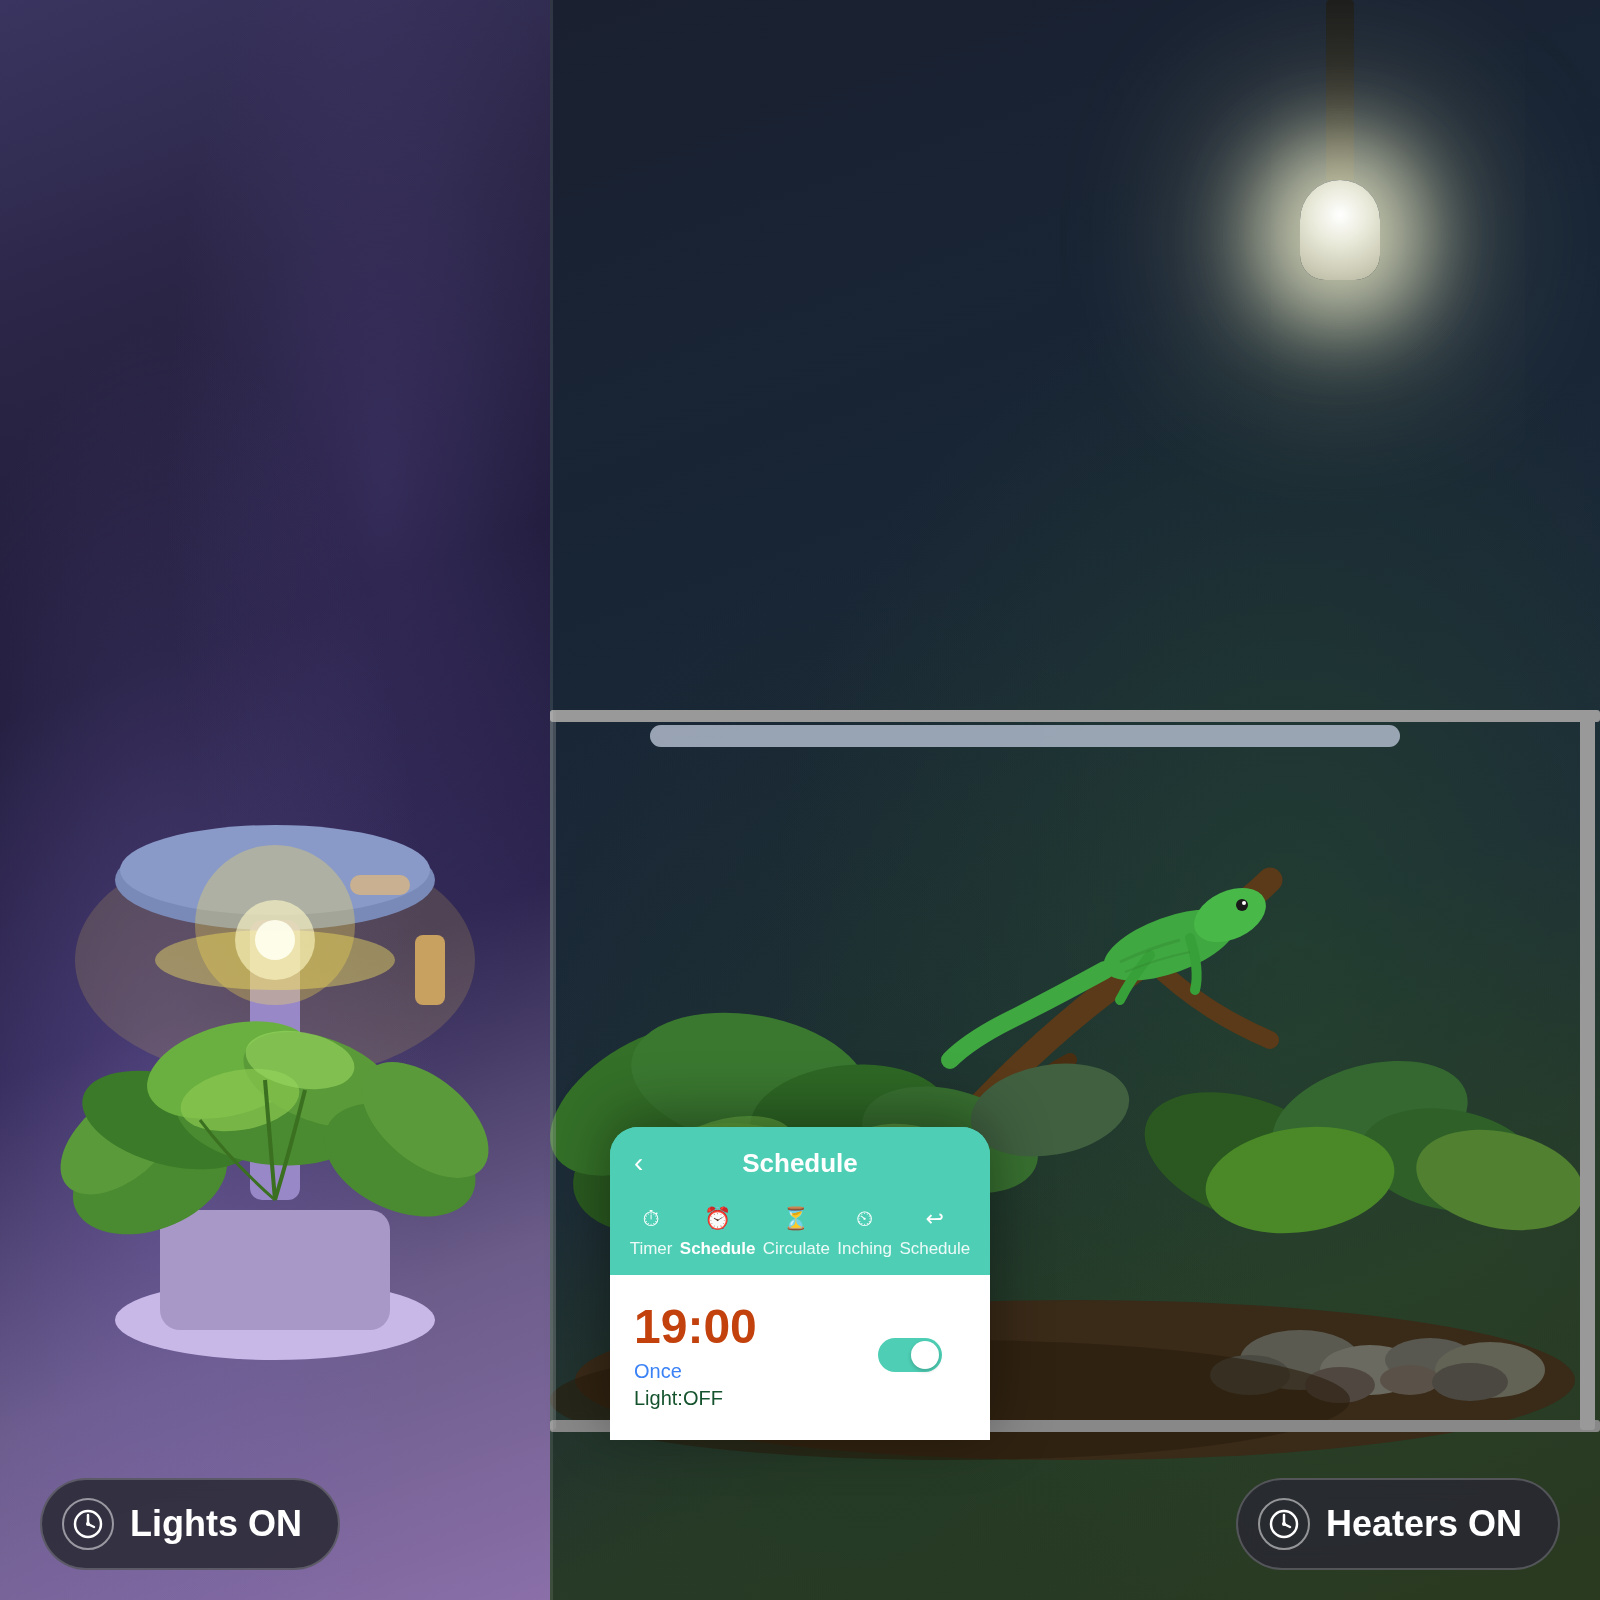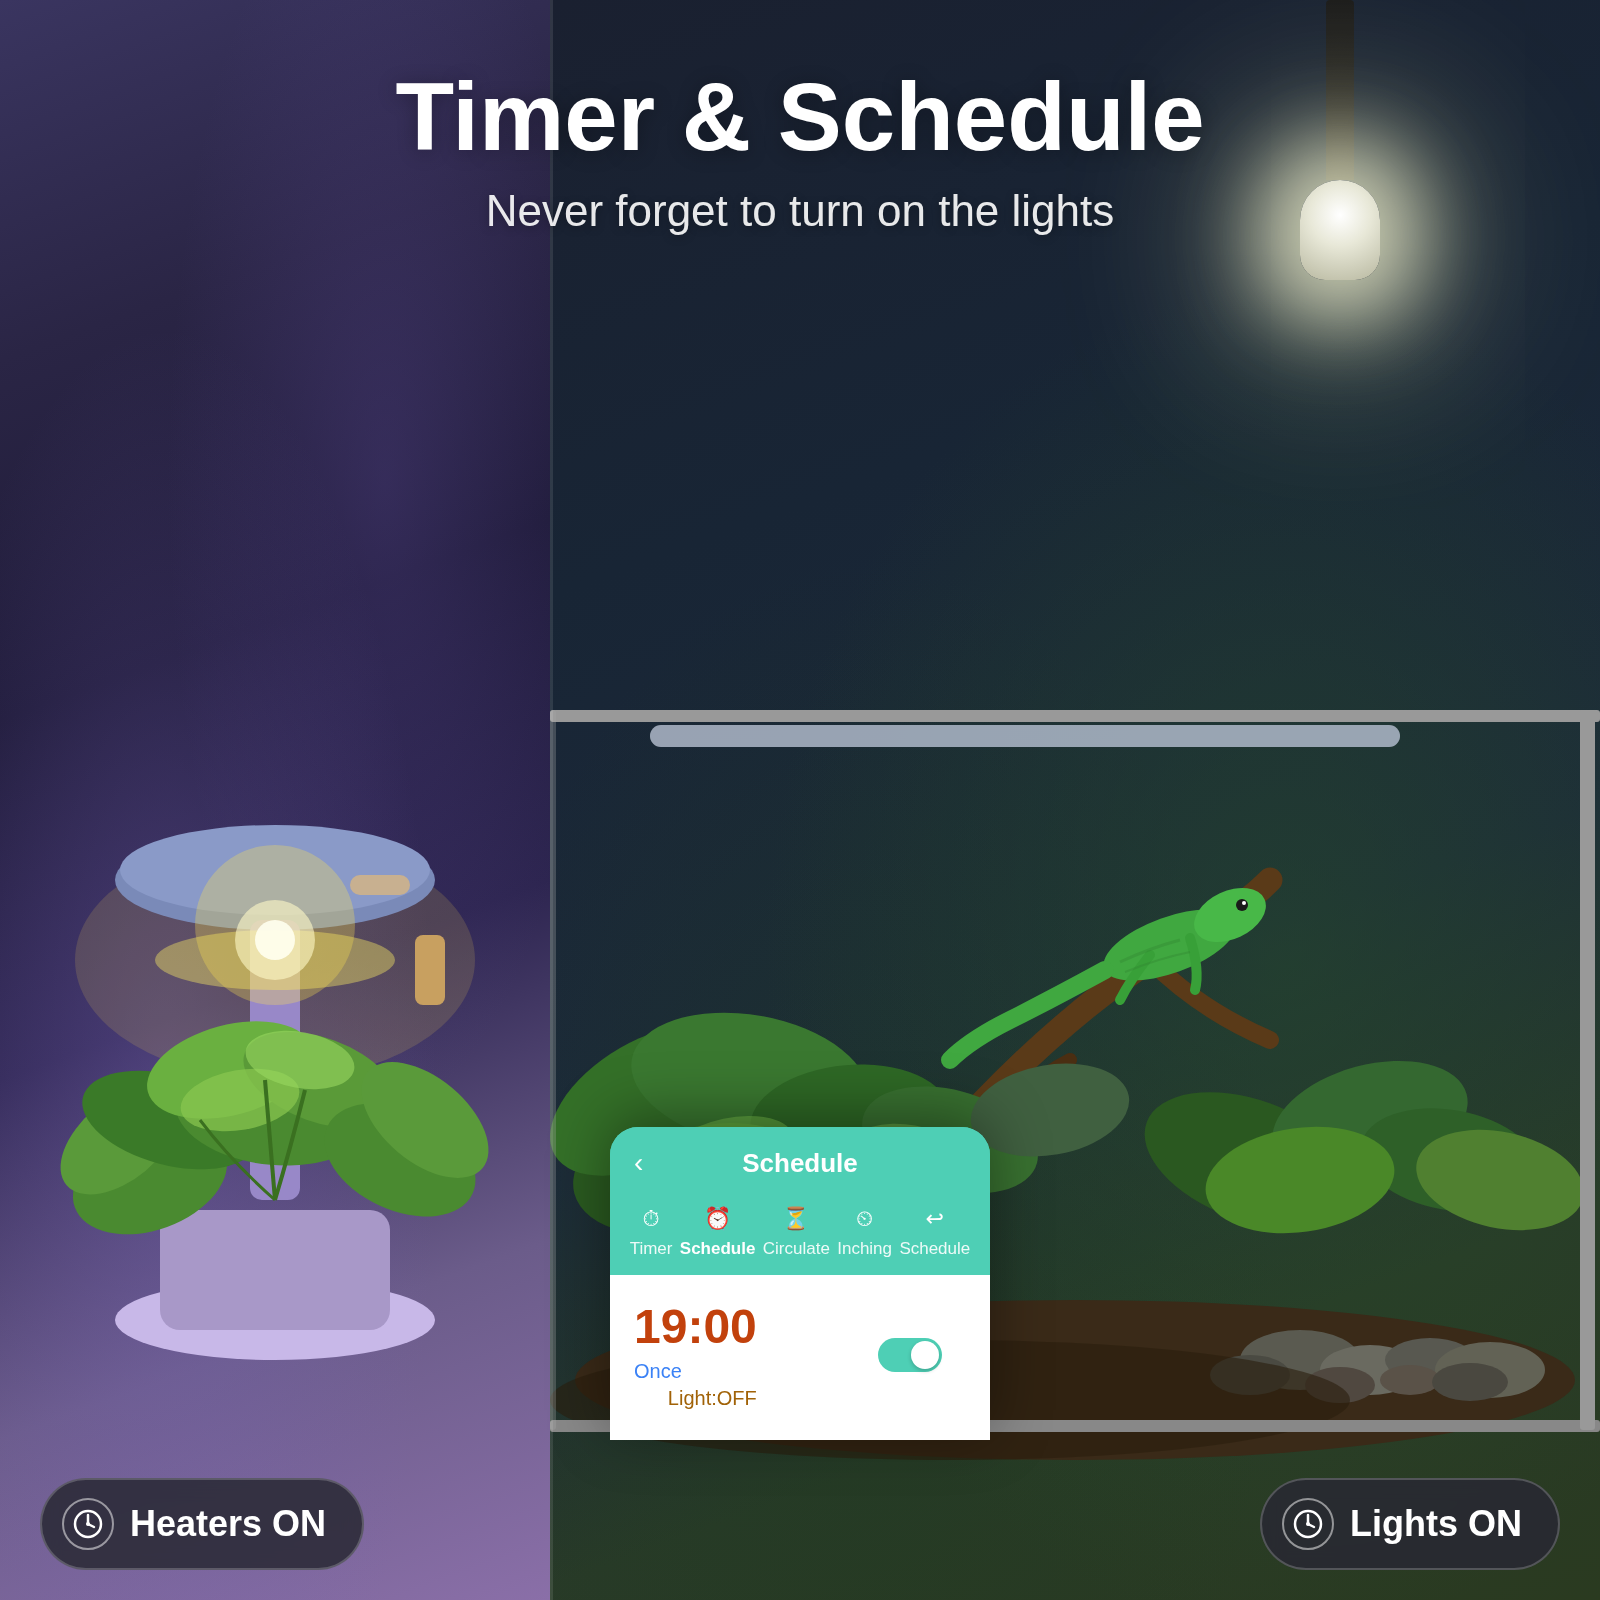--- a/index.html
+++ b/index.html
@@ -157,22 +157,21 @@
     }
 
     .schedule-repeat {
       font-size: 20px;
       color: #3b82f6;
       margin-bottom: 4px;
     }
 
     .schedule-action {
       font-size: 20px;
-      color: #a16207;
-      text-align: right;
+      color: #14532d;
     }
 
     .toggle-container {
       position: absolute;
       right: 24px;
       top: 50%;
       transform: translateY(-50%);
     }
 
     .toggle-switch {
@@ -412,24 +411,20 @@
         <ellipse cx="400" cy="840" rx="400" ry="60" fill="#2a1e0e" opacity="0.6"></ellipse>
 
         <rect x="0" y="860" width="1050" height="12" rx="3" fill="#888"></rect>
 
         <rect x="1030" y="150" width="15" height="720" rx="3" fill="#999"></rect>
         <rect x="0" y="150" width="6" height="720" rx="3" fill="#aaa" opacity="0.3"></rect>
       </svg>
     </div>
   </div>
 
-  <div class="header-area">
-    <h1 class="main-title">Timer &amp; Schedule</h1>
-    <p class="subtitle">Never forget to turn on the lights</p>
-  </div>
 
   <div class="phone-ui">
     <div class="phone-header">
       <span class="back-arrow">‹</span>
       <span class="phone-title">Schedule</span>
     </div>
     <div class="phone-tabs">
       <div class="tab-item">
         <div class="tab-icon">⏱</div>
         <span class="tab-label">Timer</span>
@@ -471,29 +466,29 @@
 
     <div class="action-button">
       <div class="action-button-icon">
         <svg width="32" height="32" viewBox="0 0 32 32" fill="none" xmlns="http://www.w3.org/2000/svg">
           <circle cx="16" cy="16" r="13" stroke="white" stroke-width="2.5" fill="none"></circle>
           <circle cx="16" cy="16" r="2" fill="white"></circle>
           <line x1="16" y1="16" x2="16" y2="7" stroke="white" stroke-width="2.5" stroke-linecap="round"></line>
           <line x1="16" y1="16" x2="22" y2="19" stroke="white" stroke-width="2.5" stroke-linecap="round"></line>
         </svg>
       </div>
-      <span class="action-button-text">Heaters ON</span>
+      <span class="action-button-text">Lights  ON</span>
     </div>
 
     <div class="action-button">
       <div class="action-button-icon">
         <svg width="32" height="32" viewBox="0 0 32 32" fill="none" xmlns="http://www.w3.org/2000/svg">
           <circle cx="16" cy="16" r="13" stroke="white" stroke-width="2.5" fill="none"></circle>
           <circle cx="16" cy="16" r="2" fill="white"></circle>
           <line x1="16" y1="16" x2="16" y2="7" stroke="white" stroke-width="2.5" stroke-linecap="round"></line>
           <line x1="16" y1="16" x2="22" y2="19" stroke="white" stroke-width="2.5" stroke-linecap="round"></line>
         </svg>
       </div>
-      <span class="action-button-text">Lights  ON</span>
+      <span class="action-button-text">Heaters ON</span>
     </div>
   </div>
 
 </div>
 
 </body></html>

